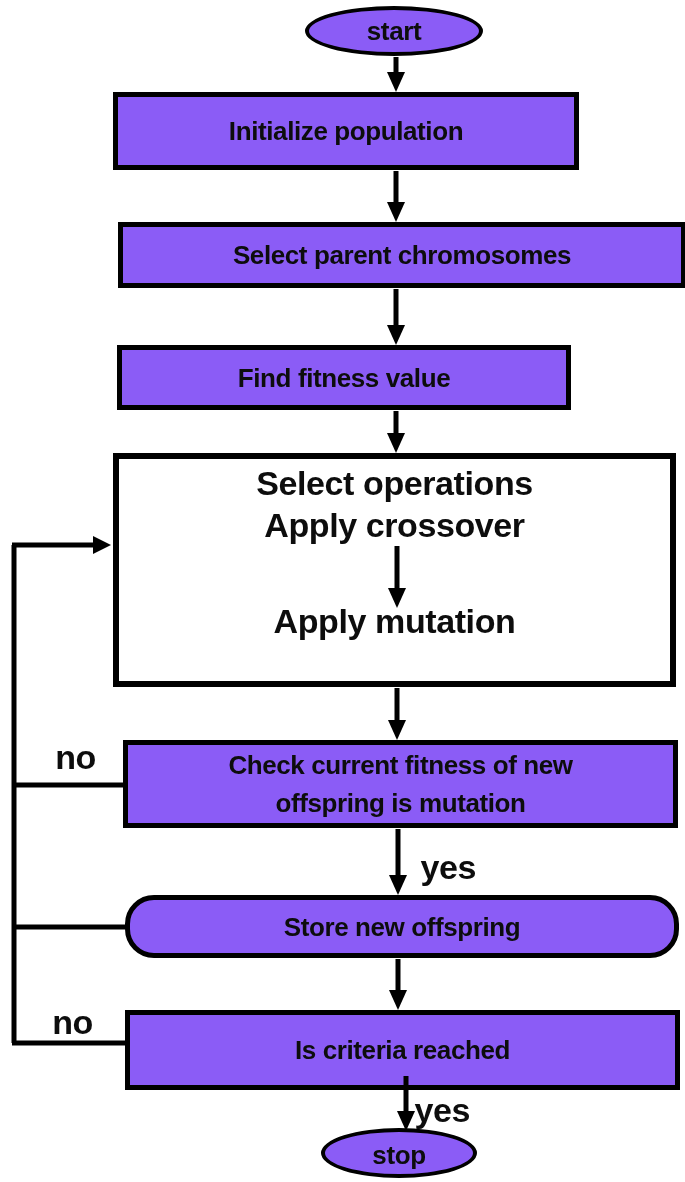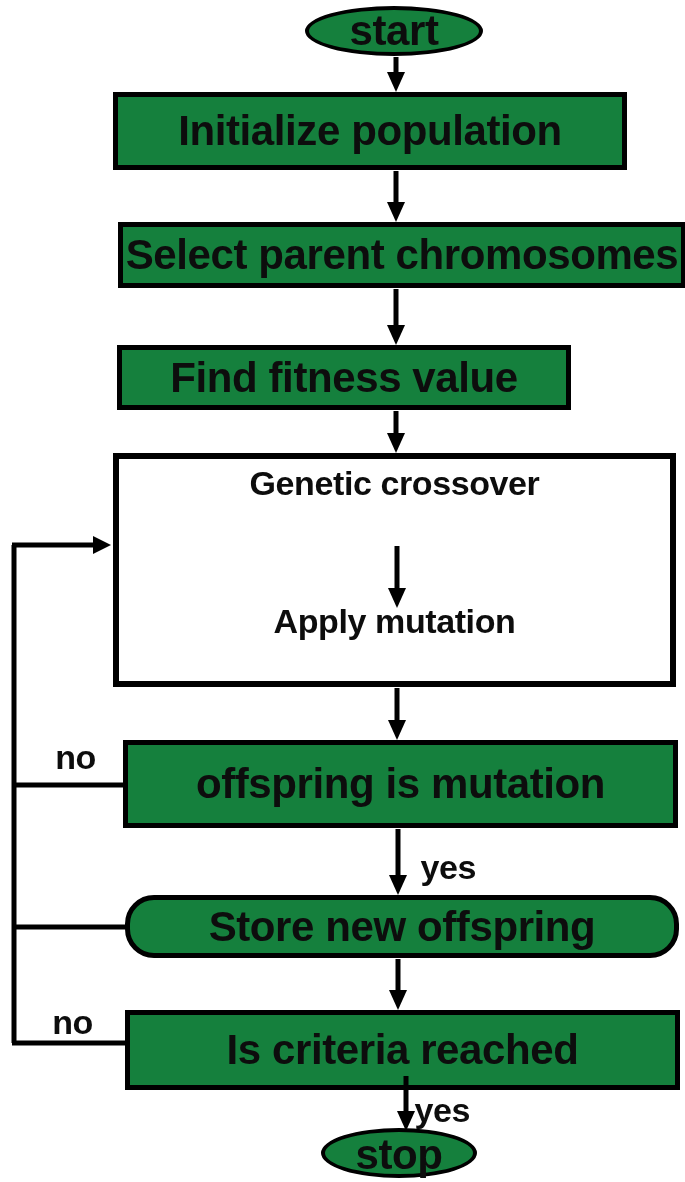--- a/index.html
+++ b/index.html
@@ -7,26 +7,26 @@
     position:relative;
     width:685px;height:1182px;
     background:#ffffff;
     font-family:"Liberation Sans","DejaVu Sans",sans-serif;
     color:#0d0d0d;
     overflow:hidden;
   }
   .node{
     position:absolute;
     box-sizing:border-box;
-    background:#15803d;
+    background:#8b5cf6;
     display:flex;
     align-items:center;
     justify-content:center;
     text-align:center;
-    font-size:42px;
+    font-size:26px;
     font-weight:600;
     letter-spacing:-0.4px;
     line-height:38px;
   }
   .rect{border:5px solid #000000;}
   .rect-thick{border:6px solid #000000;}
   .oval{border:4px solid #000000;border-radius:50%;}
   .multiline{flex-direction:column;}
   .inner-line{position:absolute;left:0;width:100%;text-align:center;height:40px;line-height:40px;}
   .edge-label{
@@ -47,38 +47,40 @@
 </style>
 </head>
 <body>
 
 <div class="canvas">
 
   <div class="node oval" style="left:305px;top:6px;width:178px;height:50px;">
     <span>start</span>
   </div>
 
-  <div class="node rect" style="left:113px;top:92px;width:514px;height:78px;">
+  <div class="node rect" style="left:113px;top:92px;width:466px;height:78px;">
     <span>Initialize population</span>
   </div>
 
   <div class="node rect" style="left:118px;top:222px;width:568px;height:66px;">
     <span>Select parent chromosomes</span>
   </div>
 
   <div class="node rect" style="left:117px;top:345px;width:454px;height:65px;">
     <span>Find fitness value</span>
   </div>
 
   <div class="node rect-thick" style="position:absolute;box-sizing:border-box;background:#fff;left:113px;top:453px;width:563px;height:234px;font-size:34px;font-weight:600;letter-spacing:-0.4px;">
-    <span class="inner-line" style="top:4px;">Genetic crossover</span>
+    <span class="inner-line" style="top:4px;">Select operations</span>
+    <span class="inner-line" style="top:46px;">Apply crossover</span>
     <span class="inner-line" style="top:142px;">Apply mutation</span>
   </div>
 
   <div class="node rect multiline" style="left:123px;top:740px;width:555px;height:88px;">
+    <span>Check current fitness of new</span>
     <span>offspring is mutation</span>
   </div>
 
   <div class="node rect" style="left:125px;top:895px;width:554px;height:63px;border-radius:29px;">
     <span>Store new offspring</span>
   </div>
 
   <div class="node rect" style="left:125px;top:1010px;width:555px;height:80px;">
     <span>Is criteria reached</span>
   </div>

